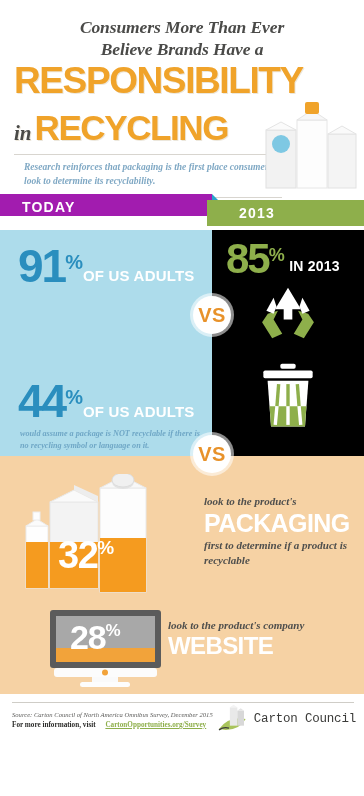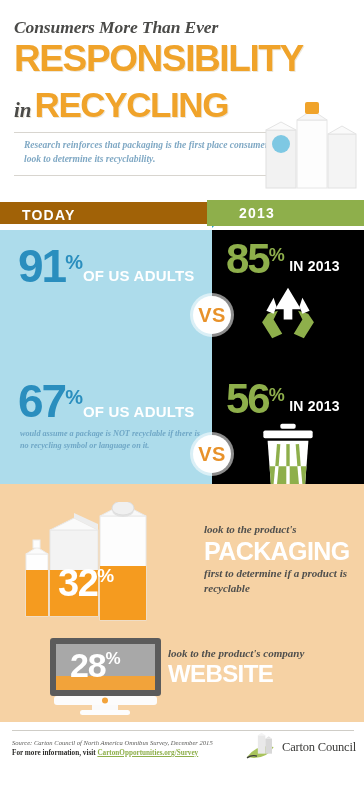--- a/index.html
+++ b/index.html
@@ -12,20 +12,21 @@
   }
   .page { width:364px; height:796px; position:relative; background:#fff; }
 
   
   .header { position:relative; height:190px; padding:16px 14px 0 14px; }
   .head-line {
     font-family:"Liberation Serif", serif;
     font-style:italic; font-weight:bold;
     font-size:17.5px; color:#4a4a48; line-height:1.26;
     letter-spacing:-0.1px;
+    text-align:center;
   }
   .big-title {
     font-family:"Liberation Sans", sans-serif;
     font-weight:bold; color:#F0A32A;
     font-size:37px; line-height:0.93;
     letter-spacing:-1.4px;
     margin-top:4px;
     text-shadow:1px 1px 0 rgba(150,120,60,.18);
   }
   .big-title.l2 { font-size:35px; margin-top:13px; }
@@ -43,40 +44,40 @@
     font-size:9.5px; line-height:1.45;
     color:#7fa8c4; padding:6px 0 0 10px; width:260px;
   }
 
   
   .header-art { position:absolute; right:0px; top:92px; width:100px; height:100px; }
 
   
   .bands { position:relative; height:36px; margin-top:4px; }
   .band-today {
-    position:absolute; left:0; top:8px; width:212px; height:22px;
-    background:#a16207;
+    position:absolute; left:0; top:0; width:212px; height:22px;
+    background:#a21caf;
   }
   .band-today::after {
     content:""; position:absolute; right:-13px; top:0;
     border-top:13px solid transparent; border-bottom:13px solid transparent;
     border-left:13px solid #27A3CC;
   }
   .band-2013 {
     position:absolute; left:207px; top:6px; right:0; height:26px;
     background:#8EAF4B;
   }
   .band-label {
     color:#fff; font-size:14px; font-weight:bold;
     letter-spacing:1.2px; line-height:26px; padding-left:22px;
   }
   .band-label.right { padding-left:32px; }
 
   
-  .compare { position:relative; display:flex; height:254px; }
+  .compare { position:relative; display:flex; height:226px; }
   .col-left { width:212px; background:#ADDCEB; position:relative; padding:6px 0 0 0; }
   .col-right { flex:1; background:#000000; position:relative; }
   .gutter { position:absolute; left:212px; top:0; width:6px; height:100%; background:#fff; }
 
   .stat-block { padding:10px 0 0 18px; }
   .stat-num {
     color:#2A8EBE; font-weight:bold; font-size:46px;
     line-height:0.9; letter-spacing:-2px; display:inline-block;
     vertical-align:bottom;
   }
@@ -160,34 +161,35 @@
   .footer { position:relative; height:50px; background:#fff; padding:8px 10px 0 12px; }
   .foot-rule { height:1px; background:#cfcdc7; margin-bottom:7px; }
   .src {
     font-family:"Liberation Serif", serif; font-style:italic;
     font-size:6.6px; color:#5a5a58; line-height:1.5;
   }
   .more {
     font-family:"Liberation Serif", serif; font-weight:bold;
     font-size:7.2px; color:#2d2d2b; line-height:1.5;
   }
-  .more a { color:#8EAF4B; text-decoration:underline; }
+  .more a { color:#8EAF4B; text-decoration:underline;margin-left:8px; }
   .logo { position:absolute; right:8px; top:10px; display:flex; align-items:center; gap:3px; }
   .logo-text {
-    font-family:Liberation Serif, serif; font-size:12.5px; color:#3b3b39;
+    font-family:Liberation Mono, monospace; font-size:12.5px; color:#3b3b39;
     letter-spacing:-0.2px;
   }
 </style>
 </head>
 <body>
 
 <div class="page">
 
   <div class="header">
     <div class="head-line">Consumers More Than Ever</div>
+    <div class="head-line">Believe Brands Have a</div>
     <div class="big-title">RESPONSIBILITY</div>
     <div class="big-title l2"><span class="in-word">in</span><span>RECYCLING</span></div>
     <div class="rule"></div>
     <div class="subtitle">Research reinforces that packaging is the first place consumers look to determine its recyclability.</div>
     <div class="rule2"></div>
 
     <svg class="header-art" viewBox="0 0 100 100">
       <rect x="2" y="38" width="30" height="58" fill="#f2f2f2" stroke="#e0e0e0"></rect>
       <polygon points="2,38 17,30 32,38" fill="#fbfbfb" stroke="#e4e4e4"></polygon>
       <circle cx="17" cy="52" r="9" fill="#7ec8e3"></circle>
@@ -223,21 +225,21 @@
         <span class="person fill"><span class="p-head"></span><span class="p-body"></span></span>
         <span class="person fill"><span class="p-head"></span><span class="p-body"></span></span>
         <span class="person fill"><span class="p-head"></span><span class="p-body"></span></span>
         <span class="person fill"><span class="p-head"></span><span class="p-body"></span></span>
         <span class="person fill"><span class="p-head"></span><span class="p-body"></span></span>
         <span class="person fill"><span class="p-head"></span><span class="p-body"></span></span>
         <span class="person empty"><span class="p-head"></span><span class="p-body"></span></span>
       </div>
 
       <div class="stat-block" style="padding-top:18px;">
-        <span class="stat-num">67</span><span class="stat-pct">%</span><span class="stat-sub">OF US ADULTS</span>
+        <span class="stat-num">44</span><span class="stat-pct">%</span><span class="stat-sub">OF US ADULTS</span>
         <div class="stat-desc">would assume a package is NOT recyclable if there is no recycling symbol or language on it.</div>
       </div>
       <div class="people">
         <span class="person fill"><span class="p-head"></span><span class="p-body"></span></span>
         <span class="person fill"><span class="p-head"></span><span class="p-body"></span></span>
         <span class="person fill"><span class="p-head"></span><span class="p-body"></span></span>
         <span class="person fill"><span class="p-head"></span><span class="p-body"></span></span>
         <span class="person fill"><span class="p-head"></span><span class="p-body"></span></span>
         <span class="person fill"><span class="p-head"></span><span class="p-body"></span></span>
         <span class="person half"><span class="p-head"></span><span class="p-body"></span></span>
@@ -261,24 +263,20 @@
             <path d="M78 44 L64 40 L70 52 L58 72 L72 78 L86 56 Z"></path>
           </g>
           <g fill="#ffffff">
             <path d="M50 12 L62 32 L38 32 Z"></path>
             <path d="M34 34 L30 22 L20 40 L30 44 Z"></path>
             <path d="M66 34 L70 22 L80 40 L70 44 Z"></path>
           </g>
         </svg>
       </div>
 
-      <div class="rstat" style="padding-top:22px;">
-        <span class="rnum">56</span><span class="rpct">%</span>
-        <span class="ryear">IN 2013</span>
-      </div>
       <div class="icon-wrap">
         <svg width="62" height="68" viewBox="0 0 70 80">
           <rect x="26" y="2" width="18" height="6" rx="2" fill="#ffffff"></rect>
           <rect x="6" y="10" width="58" height="9" rx="2" fill="#ffffff"></rect>
           <path d="M11 22 L59 22 L55 76 L15 76 Z" fill="#ffffff"></path>
           <path d="M13.4 52 L56.6 52 L55 76 L15 76 Z" fill="#8EAF4B"></path>
           <g stroke="#8EAF4B" stroke-width="4">
             <line x1="24" y1="26" x2="22" y2="52"></line>
             <line x1="35" y1="26" x2="35" y2="52"></line>
             <line x1="46" y1="26" x2="48" y2="52"></line>

